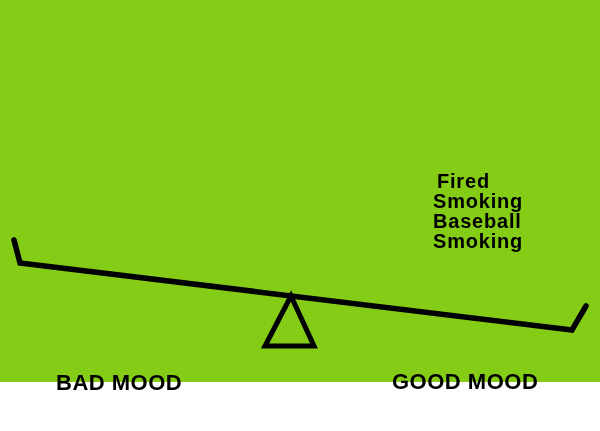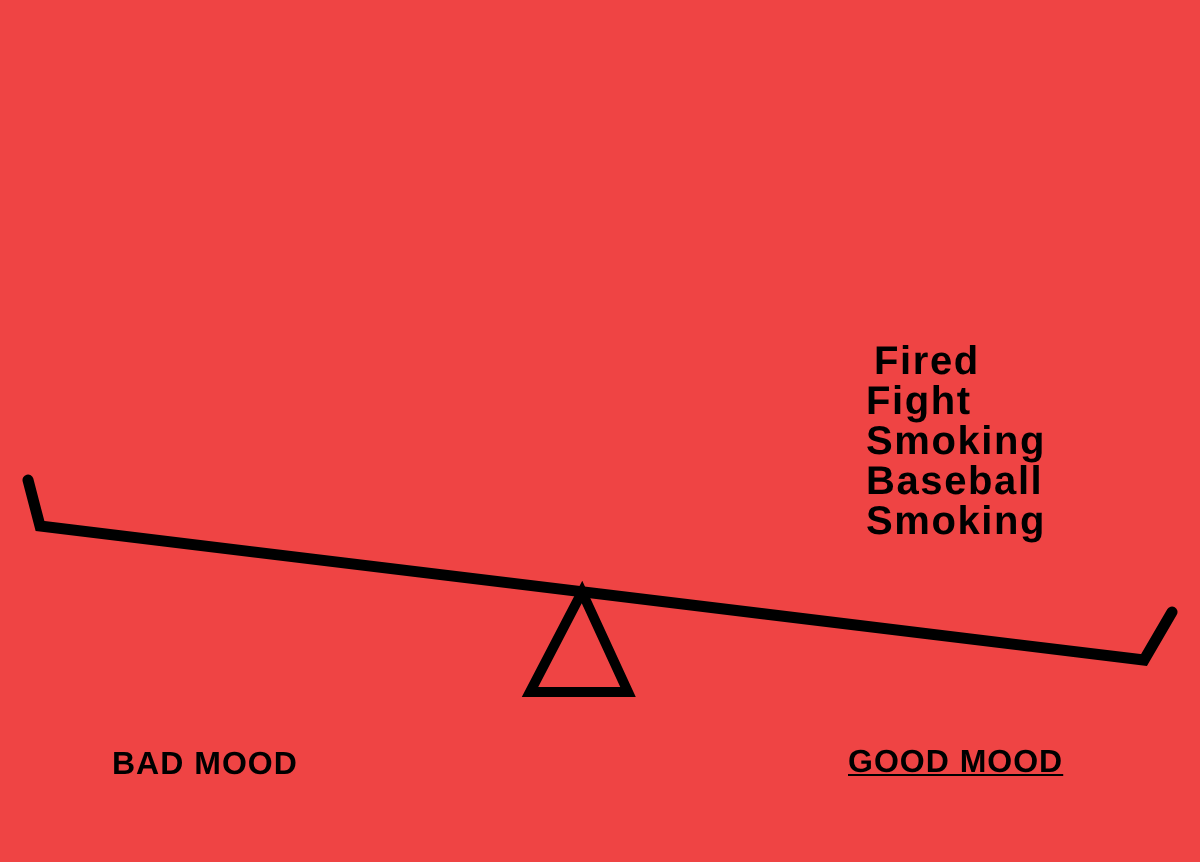--- a/index.html
+++ b/index.html
@@ -8,22 +8,22 @@
   }
   body {
     width: 600px;
     height: 431px;
     background: #ffffff;
     overflow: hidden;
   }
   .canvas {
     position: relative;
     width: 600px;
-    height: 431px;
-    background: #ef4444;
+    height: 382px;
+    background: #84cc16;
     font-family: "Liberation Sans", sans-serif;
     color: #000000;
   }
   .drawing {
     position: absolute;
     left: 0;
     top: 0;
     width: 600px;
     height: 431px;
     display: block;
@@ -37,48 +37,46 @@
     line-height: 20px;
     letter-spacing: 0.8px;
     white-space: nowrap;
   }
   .mood-item:first-child {
     padding-left: 4px;
   }
   .mood-label {
     position: absolute;
     font-weight: bold;
-    font-size: 16px;
+    font-size: 22px;
     line-height: 22px;
     letter-spacing: 0.5px;
     white-space: nowrap;
   }
   .mood-label.bad {
     left: 56px;
     top: 372px;
   }
   .mood-label.good {
-    left: 424px;
+    left: 392px;
     top: 371px;
-    text-decoration: underline;
   }
 </style>
 </head>
 <body>
 
 <div class="canvas">
 
   <svg class="drawing" viewBox="0 0 600 431" xmlns="http://www.w3.org/2000/svg" aria-hidden="true">
     <polyline points="14,240 20,263 572,330 586,306" fill="none" stroke-width="5.5" stroke-linecap="round" stroke-linejoin="miter" stroke="#000000"></polyline>
     <polygon points="291,296 265,346 314,346" fill="none" stroke-width="5" stroke-linejoin="miter" stroke="#000000"></polygon>
   </svg>
 
   <div class="mood-list">
     <div class="mood-item">Fired</div>
-    <div class="mood-item">Fight</div>
     <div class="mood-item">Smoking</div>
     <div class="mood-item">Baseball</div>
     <div class="mood-item">Smoking</div>
   </div>
 
   <div class="mood-label bad">BAD MOOD</div>
   <div class="mood-label good">GOOD MOOD</div>
 
 </div>
 

